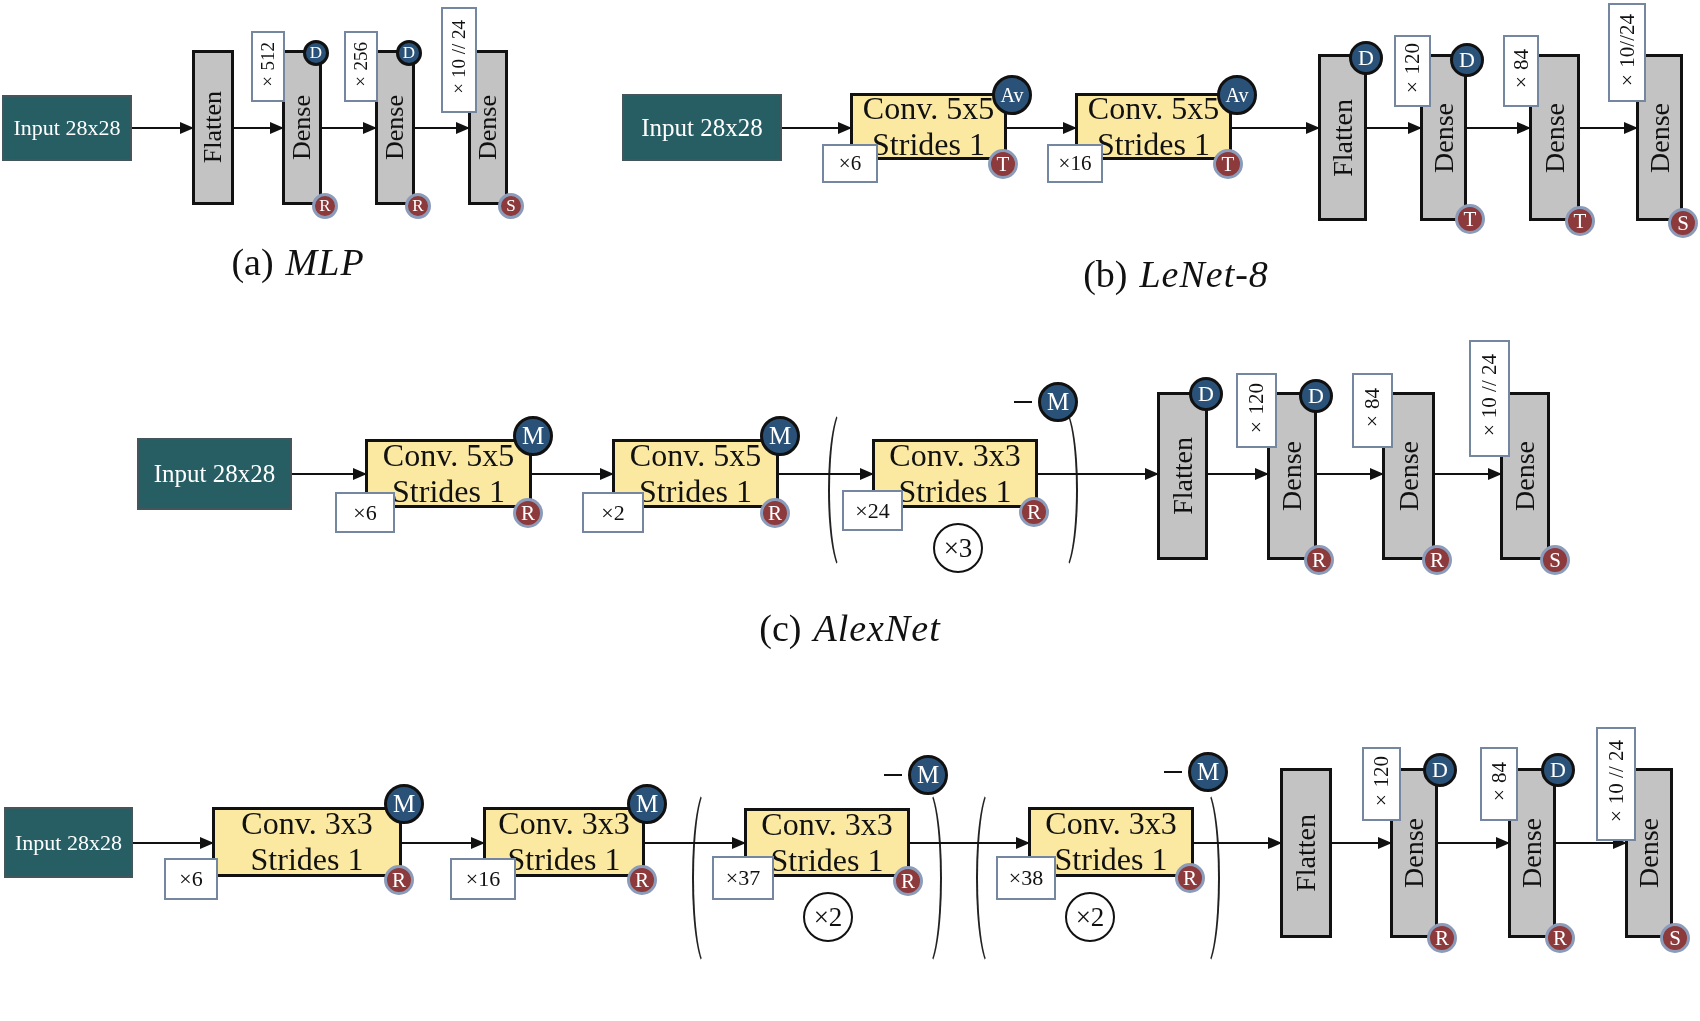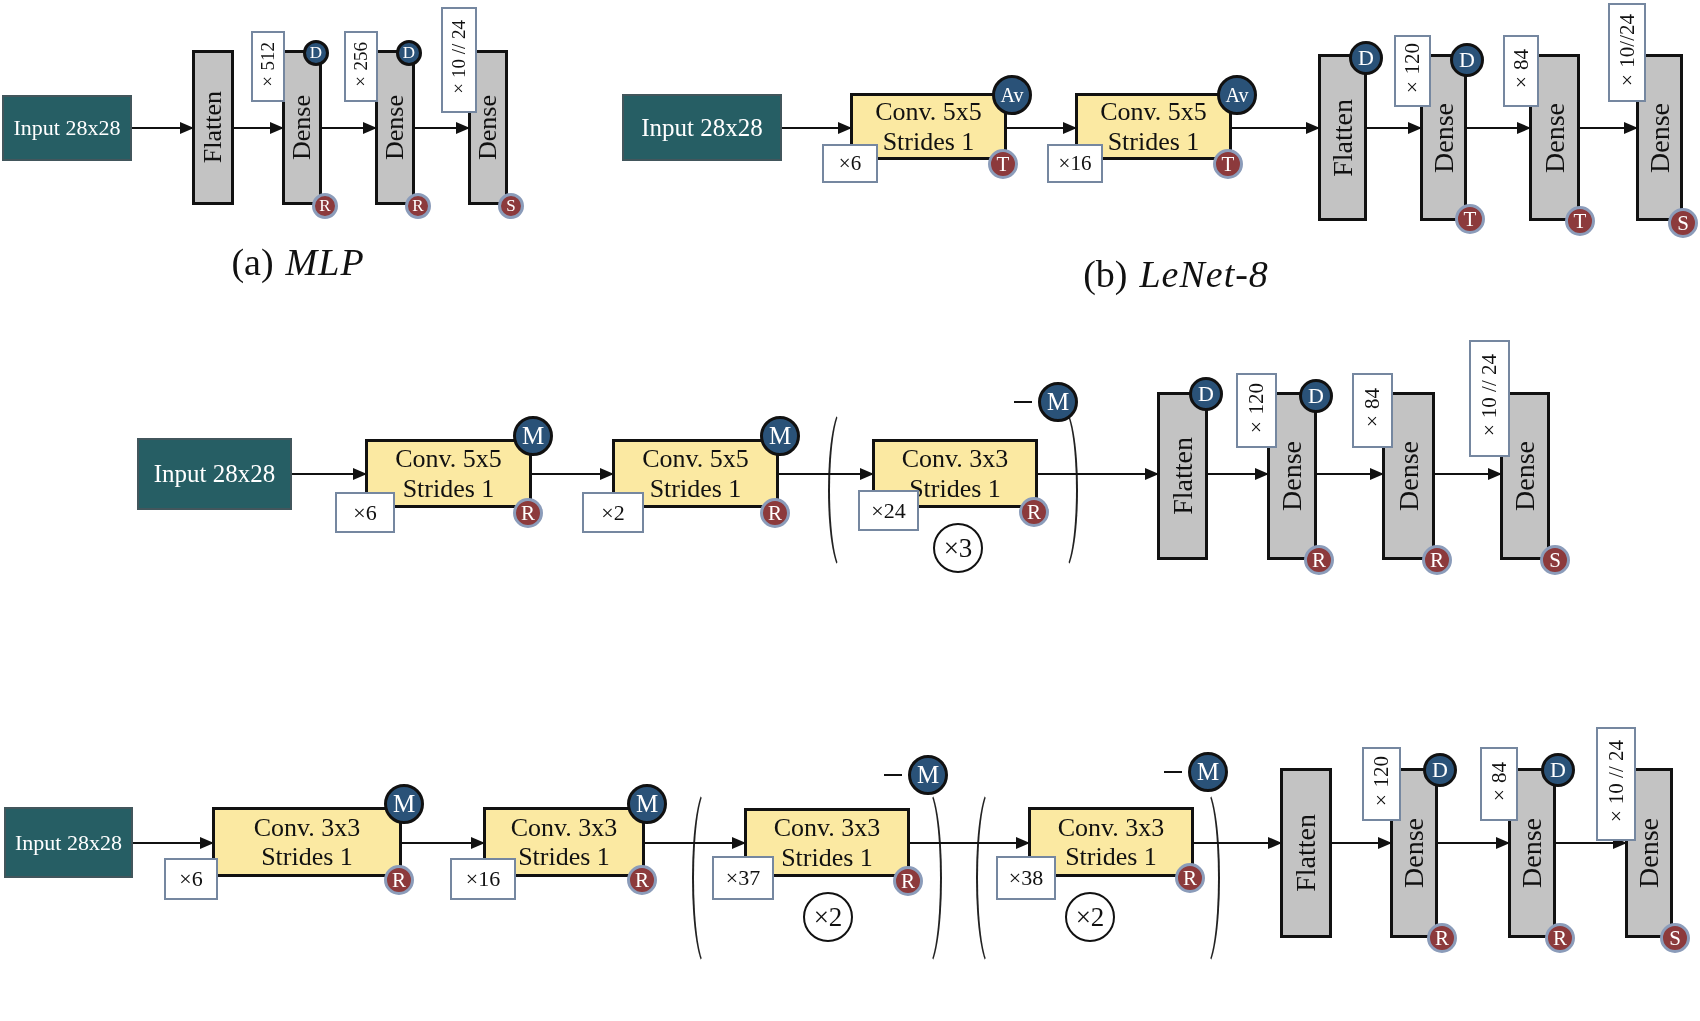--- a/index.html
+++ b/index.html
@@ -2,21 +2,21 @@
 <html style="--input-fill: #265e64; --conv-fill: #fbe9a2; --layer-fill: #c3c3c3; --badge-blue: #2a5278; --badge-red: #8c3a3c;"><head>
 <meta charset="utf-8">
 <style>
   html,body{margin:0;padding:0;background:#fff;}
   .canvas{position:relative;width:1700px;height:1021px;background:#fff;overflow:hidden;
           font-family:"Liberation Serif","DejaVu Serif",serif;color:#111;}
   .abs{position:absolute;box-sizing:border-box;}
   .input-box{background:var(--input-fill,#265e64);border:2px solid #42565c;color:#fff;
              display:flex;align-items:center;justify-content:center;font-size:25px;}
   .conv-box{background:var(--conv-fill,#fbe9a2);border:3px solid #111;display:flex;flex-direction:column;
-            align-items:center;justify-content:center;font-size:26px;line-height:1.12;}
+            align-items:center;justify-content:center;font-size:32px;line-height:1.12;}
   .layer-box{background:var(--layer-fill,#c3c3c3);border:3px solid #111;display:flex;
              align-items:center;justify-content:center;}
   .vtext{writing-mode:vertical-rl;transform:rotate(180deg);white-space:nowrap;}
   .layer-box .vtext{font-size:28px;}
   .layer-sm .vtext{font-size:26px;}
   .unit-label{background:#fff;border:2px solid #7587a0;display:flex;align-items:center;justify-content:center;z-index:5;}
   .unit-label .vtext{font-size:21px;}
   .unit-sm .vtext{font-size:19px;}
   .badge{border-radius:50%;display:flex;align-items:center;justify-content:center;color:#fff;z-index:6;}
   .badge-blue{background:var(--badge-blue,#2a5278);border:3px solid #111;}
@@ -172,21 +172,21 @@
     </div>
   <div class="abs badge badge-blue b40" style="left:760px;top:416px;">M</div>
   <div class="abs badge badge-red b30" style="left:760px;top:498px;">R</div>
   <div class="abs arrow" style="left:779px;top:473px;width:93px;"></div>
 
   <div class="abs paren-l" style="left:828px;top:408px;width:30px;height:164px;"></div>
   <div class="abs conv-box" style="left:872px;top:439px;width:166px;height:69px;">
     <span>Conv. 3x3</span>
     <span>Strides 1</span>
   </div>
-  <div class="abs unit-label" style="left:842px;top:490px;width:61px;height:41px;margin-left:16px;">
+  <div class="abs unit-label" style="left:842px;top:490px;width:61px;height:41px;">
       <span style="font-size:22px">×24</span>
     </div>
   <div class="abs tick" style="left:1014px;top:401px;width:18px;"></div>
   <div class="abs badge badge-blue b40" style="left:1038px;top:382px;">M</div>
   <div class="abs badge badge-red b30" style="left:1019px;top:497px;">R</div>
   <div class="abs repeat-circle" style="left:933px;top:523px;width:50px;height:50px;">×3</div>
   <div class="abs paren-r" style="left:1048px;top:408px;width:30px;height:164px;"></div>
   <div class="abs arrow" style="left:1038px;top:473px;width:119px;"></div>
 
   <div class="abs layer-box" style="left:1157px;top:392px;width:51px;height:168px;">
@@ -215,20 +215,23 @@
   <div class="abs arrow" style="left:1435px;top:473px;width:65px;"></div>
 
   <div class="abs layer-box" style="left:1500px;top:392px;width:50px;height:168px;">
       <span class="vtext">Dense</span>
     </div>
   <div class="abs unit-label" style="left:1469px;top:340px;width:41px;height:117px;">
       <span class="vtext">×10 // 24</span>
     </div>
   <div class="abs badge badge-red b30" style="left:1540px;top:545px;">S</div>
 
+  <div class="abs caption" style="left:650px;top:606px;width:400px;">
+    <span>(c)</span><span class="cap-name">AlexNet</span>
+  </div>
 
   <div class="abs input-box" style="left:4px;top:807px;width:129px;height:71px;font-size:22px;">
       <span>Input 28x28</span>
     </div>
   <div class="abs arrow" style="left:133px;top:842px;width:79px;"></div>
 
   <div class="abs conv-box" style="left:212px;top:807px;width:190px;height:70px;">
     <span>Conv. 3x3</span>
     <span>Strides 1</span>
   </div>

